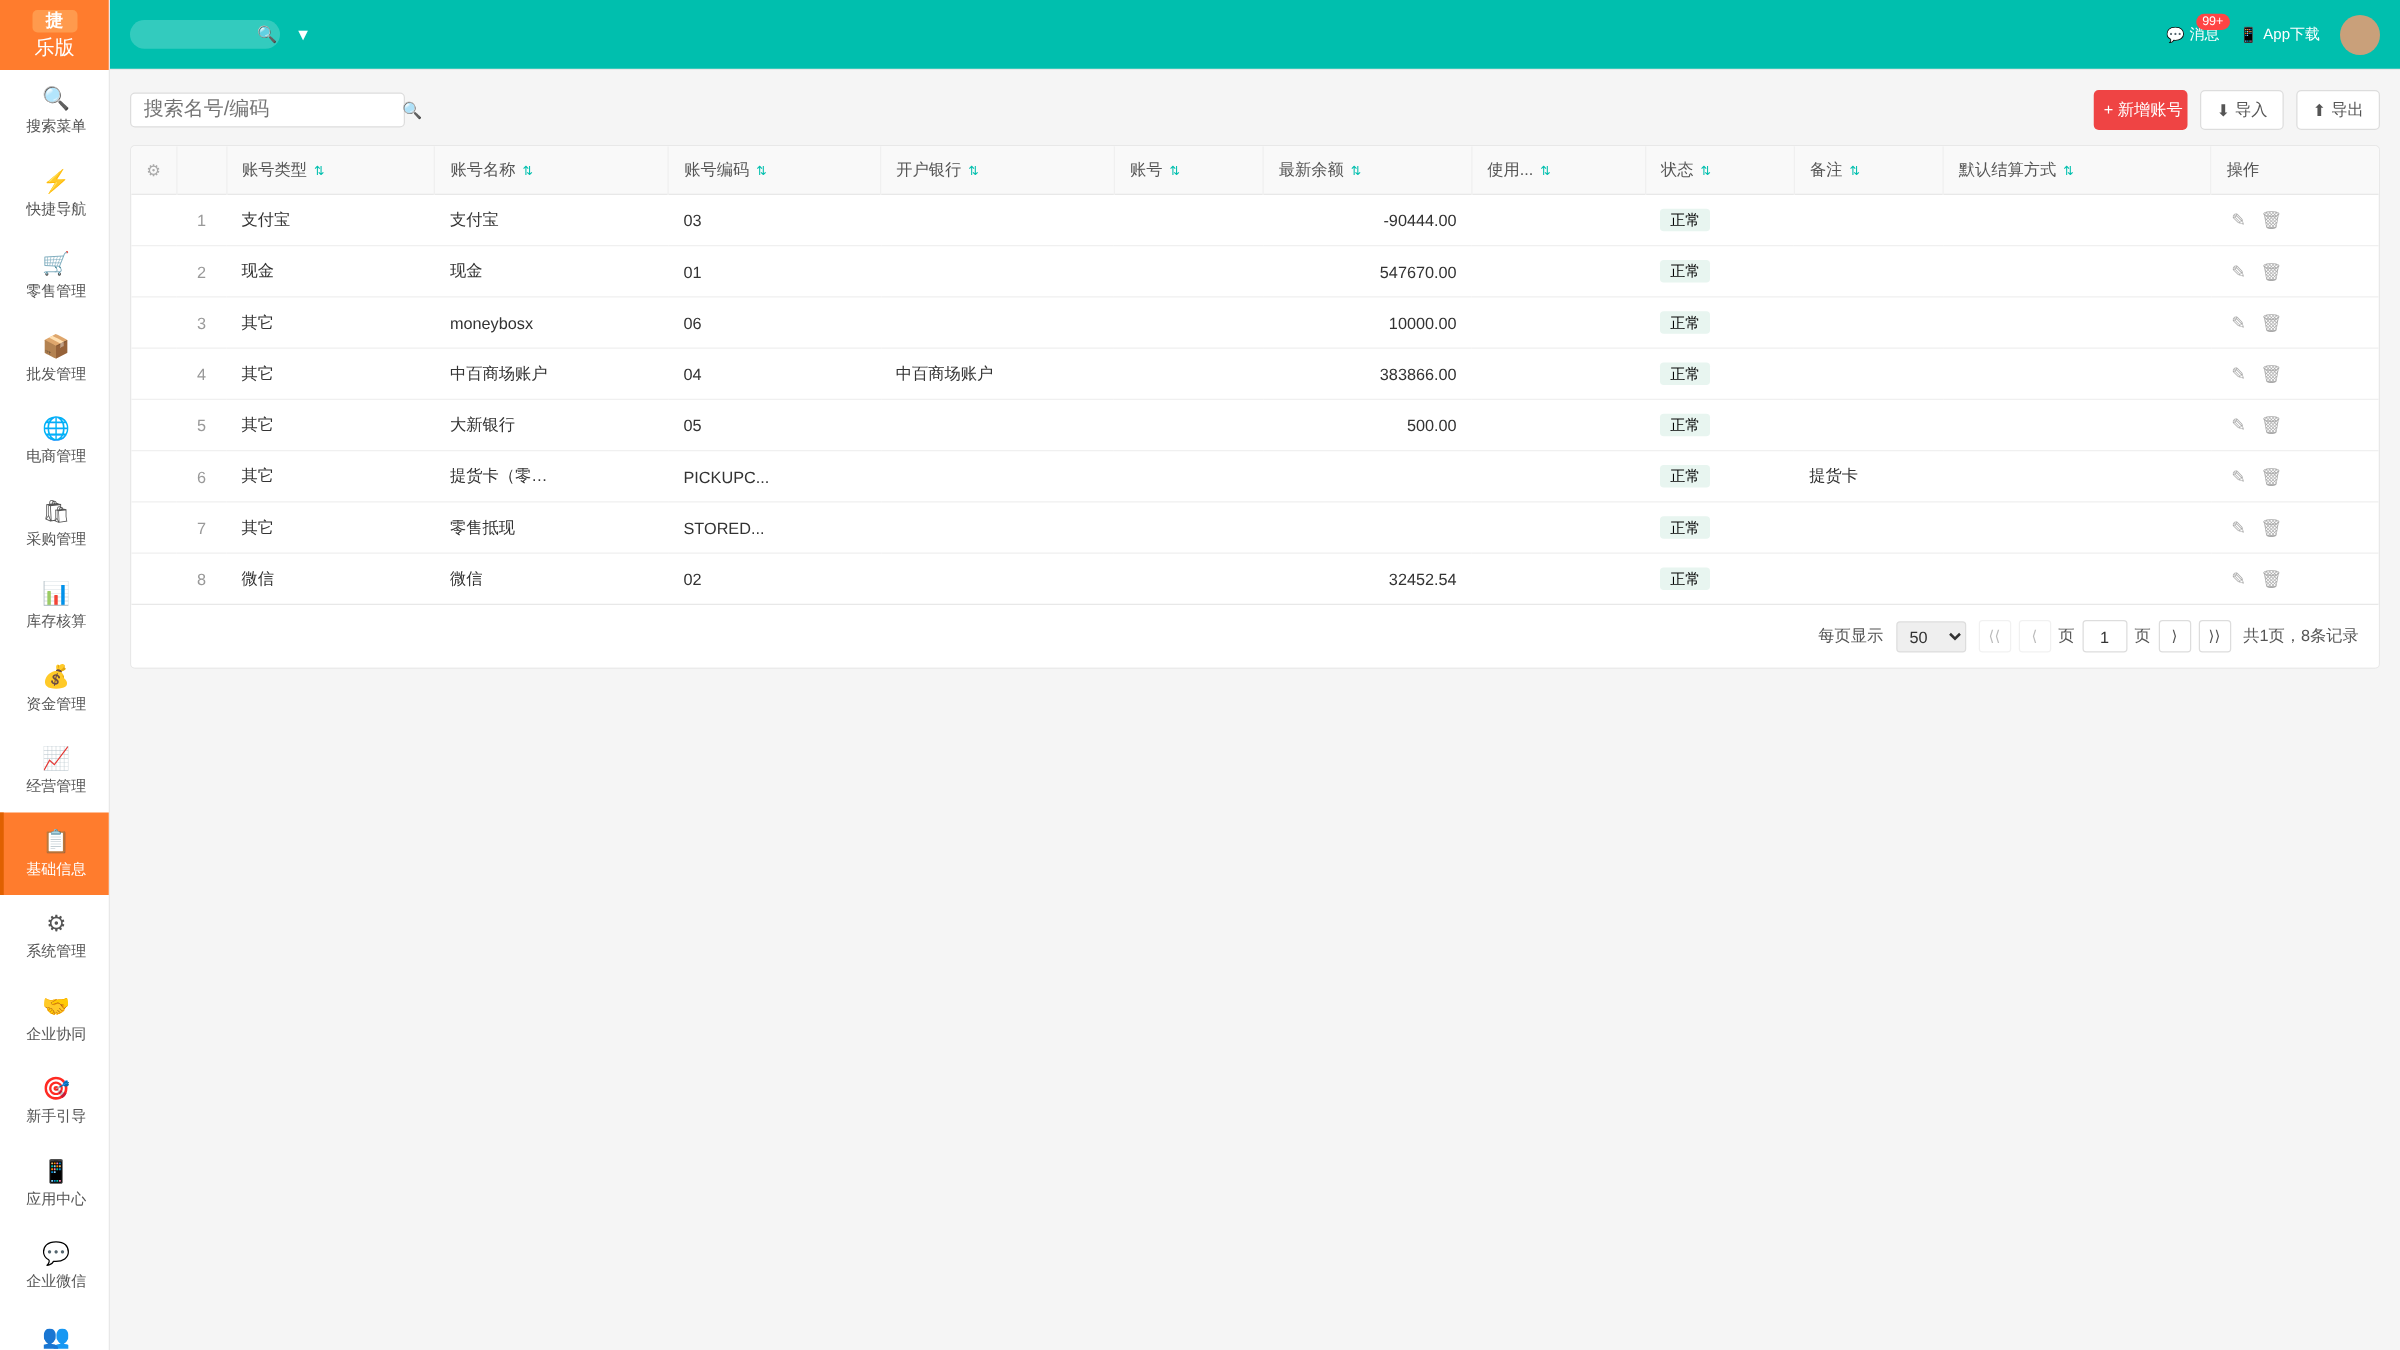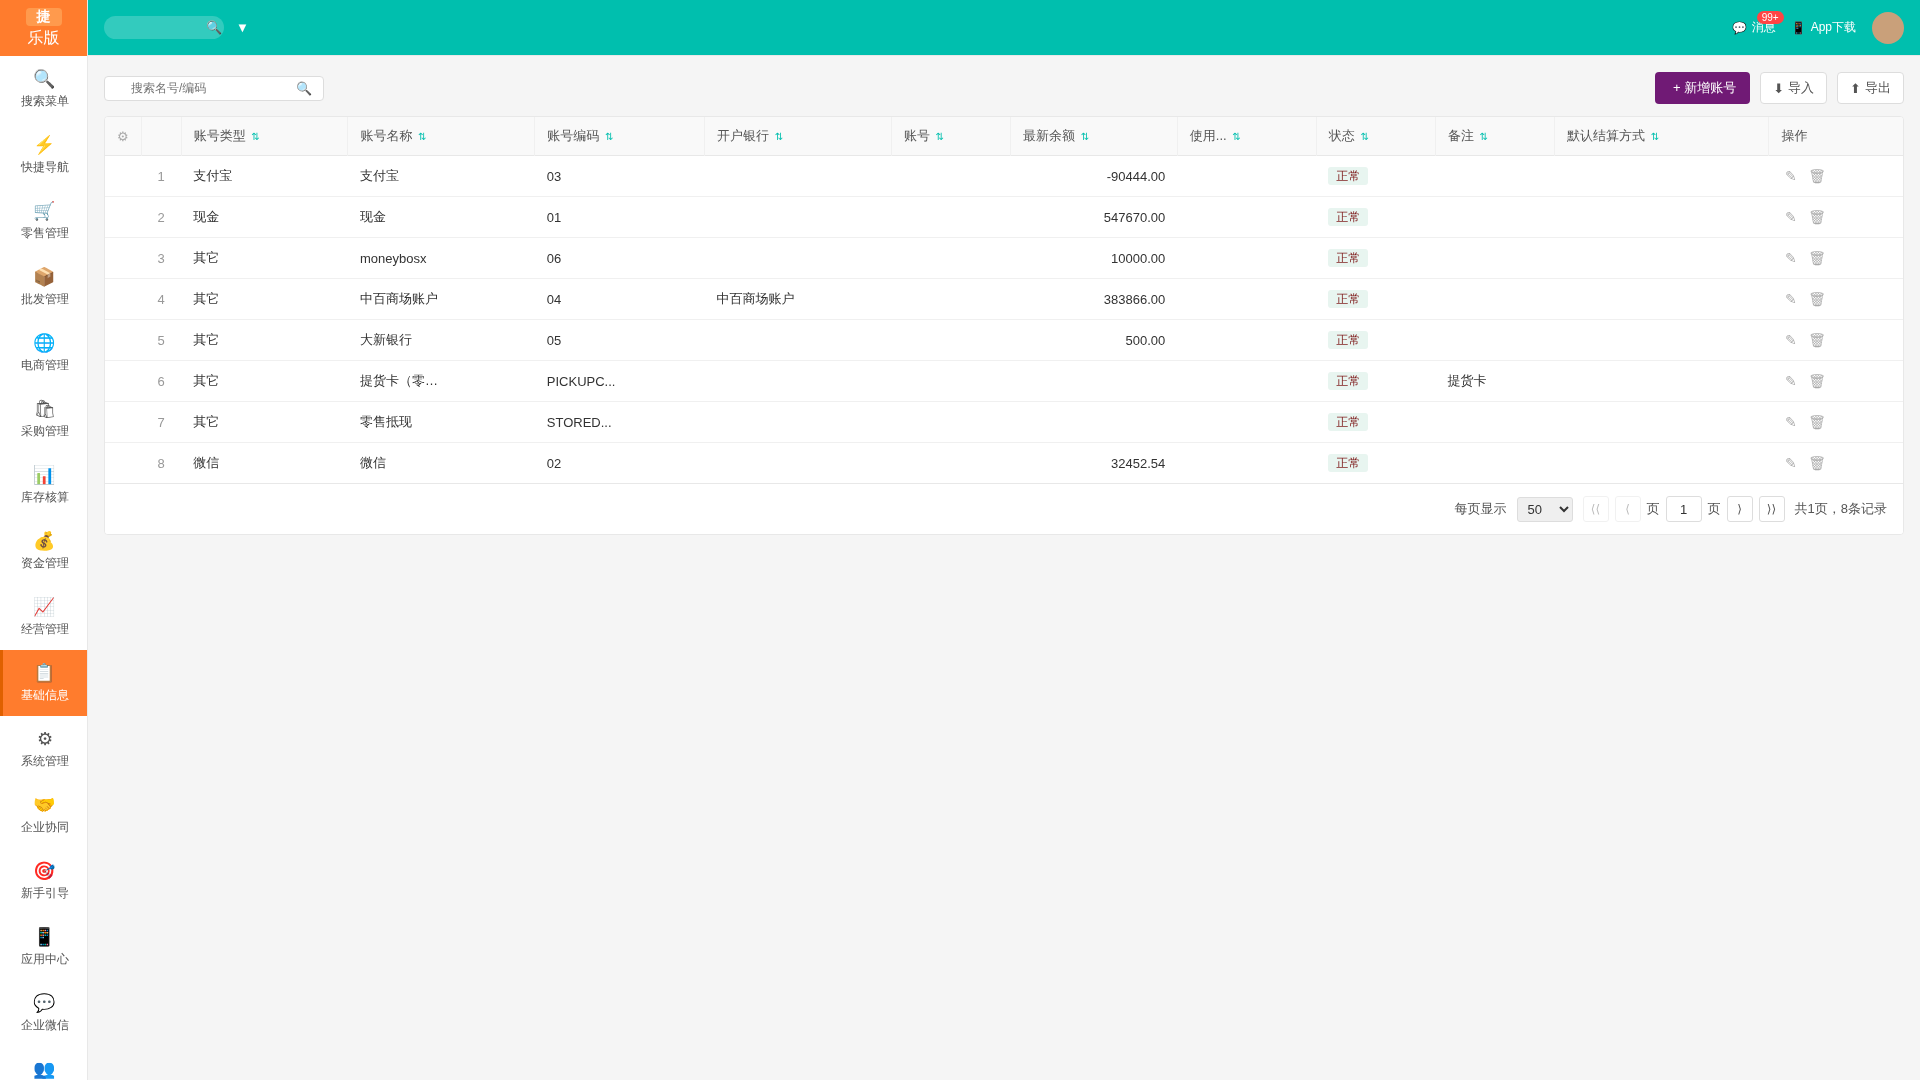--- a/index.html
+++ b/index.html
@@ -190,38 +190,37 @@
       align-items: center;
       background: #fff;
       border: 1px solid #ddd;
       border-radius: 4px;
       padding: 4px 10px;
       width: 220px;
     }
     .search-bar input {
       border: none;
       outline: none;
-      font-size: 12px;
+      font-size: 16px;
       color: #ec4899;
       flex: 1;
-      margin-left: 16px;
     }
     .search-icon { color: #aaa; cursor: pointer; }
 
     .toolbar-right {
       display: flex;
       align-items: center;
       gap: 10px;
     }
     .btn-add {
-      background: #701a75;
+      background: #ef4444;
       color: #fff;
       border: none;
       border-radius: 4px;
-      padding: 7px 14px;
+      padding: 7px 4px;
       cursor: pointer;
       font-size: 13px;
       display: flex;
       align-items: center;
       gap: 4px;
     }
     .btn-outline {
       background: #fff;
       color: #555;
       border: 1px solid #ddd;
@@ -264,21 +263,21 @@
     }
     tbody tr:last-child { border-bottom: none; }
     tbody td {
       padding: 10px 12px;
       color: #333;
       white-space: nowrap;
     }
     .sort-icon { color: #00bfae; font-size: 10px; margin-left: 2px; }
     .status-badge {
       background: #e8f5f0;
-      color: #7f1d1d;
+      color: #000000;
       border-radius: 3px;
       padding: 2px 8px;
       font-size: 12px;
     }
     .action-btn {
       background: none;
       border: none;
       cursor: pointer;
       color: #aaa;
       font-size: 14px;

